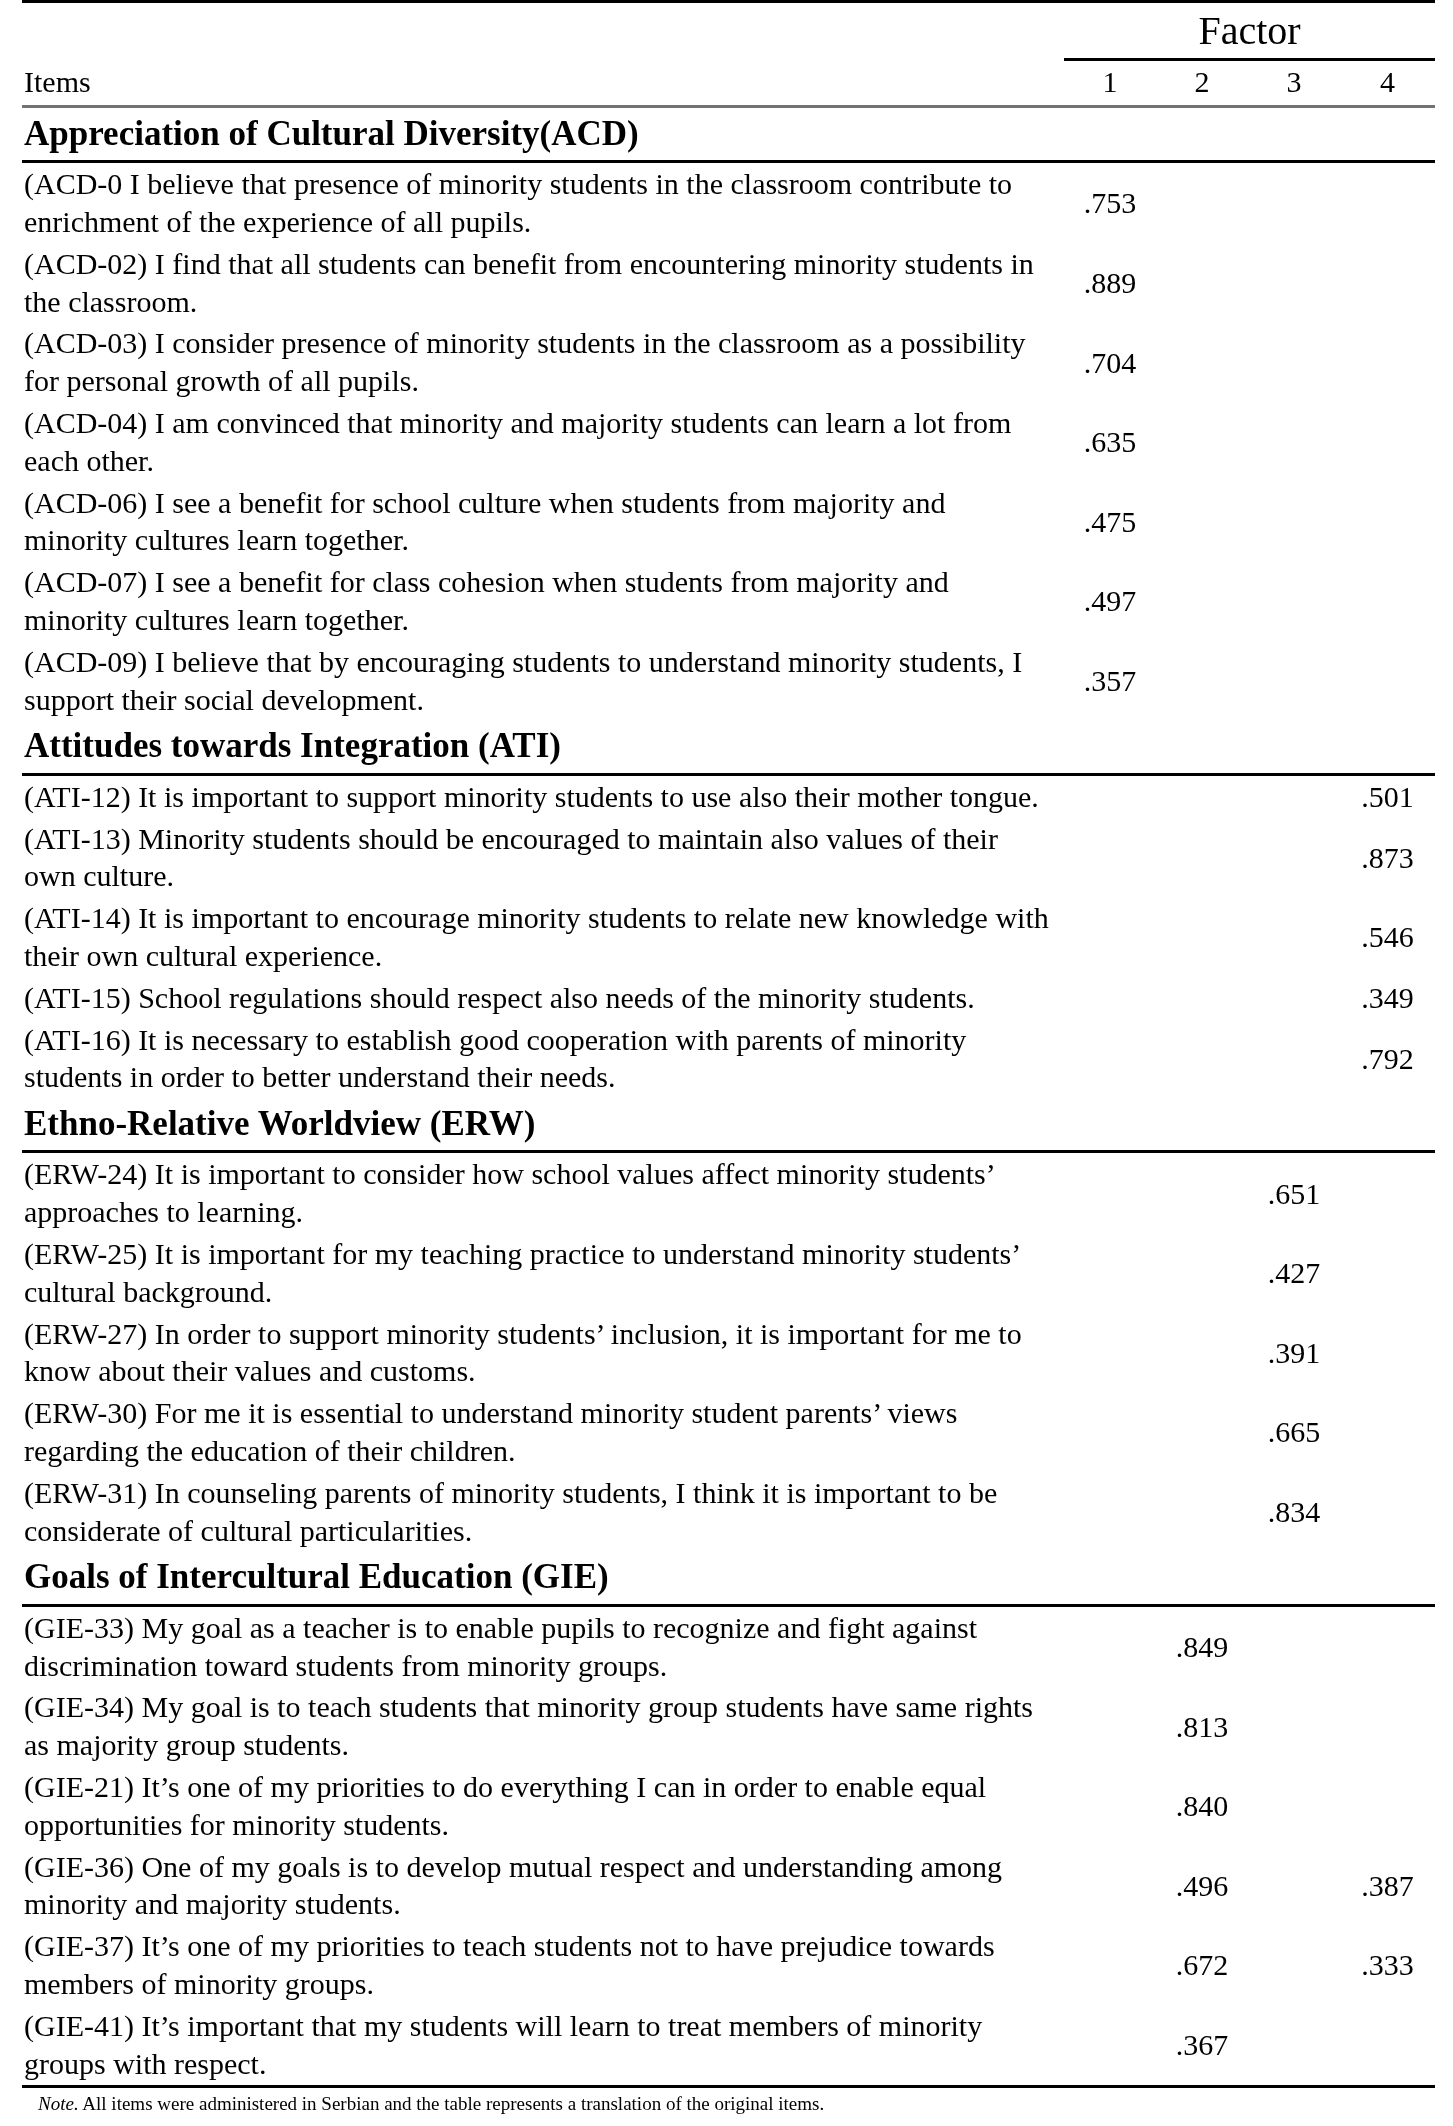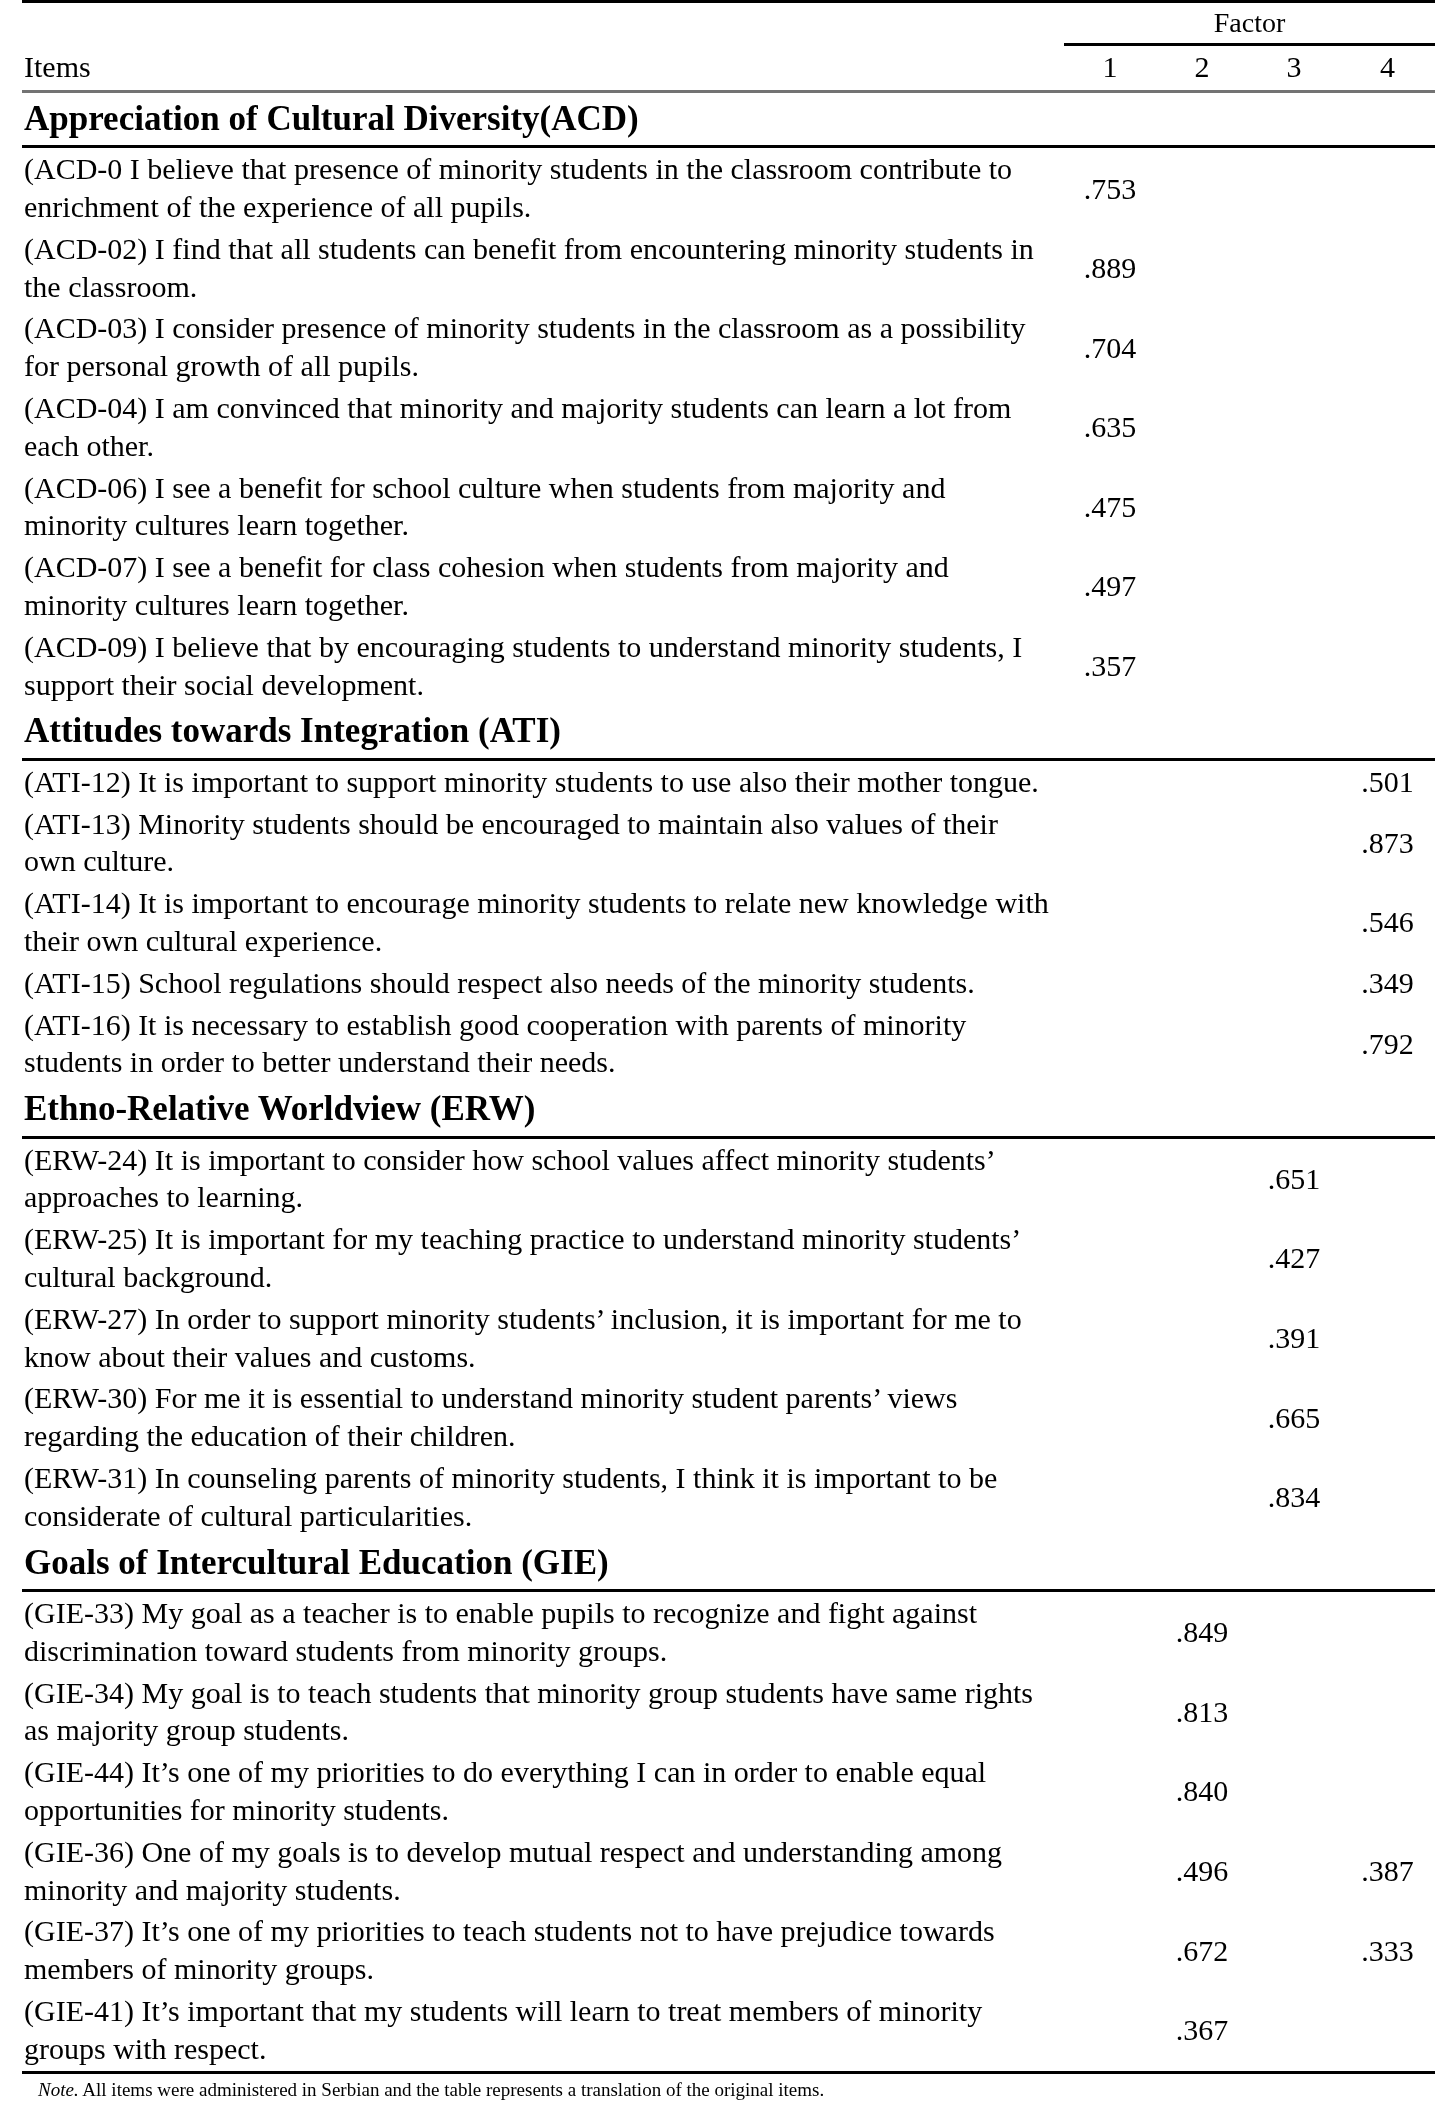--- a/index.html
+++ b/index.html
@@ -40,21 +40,21 @@
 
   .rule-top td  { border-top: 3.5px solid #000; height: 0; padding: 0; }
 
   
   .hdr-factor td {
     padding: 3px 0 4px 0;
     vertical-align: bottom;
   }
   .hdr-factor .factor-label {
     text-align: center;
-    font-size: 28px;
+    font-size: 40px;
     border-bottom: 3px solid #000;
     padding-bottom: 2px;
   }
   .hdr-factor .spacer-cell {
     border-bottom: 3px solid #000;
   }
 
   .hdr-nums td {
     padding: 2px 0 5px 0;
     border-bottom: 3px solid #737373;
@@ -270,21 +270,21 @@
           <td class="val"></td>
         </tr>
         <tr class="item-row">
           <td class="item-text">(GIE-34) My goal is to teach students that minority group students have same rights as majority group students.</td>
           <td class="val"></td>
           <td class="val">.813</td>
           <td class="val"></td>
           <td class="val"></td>
         </tr>
         <tr class="item-row">
-          <td class="item-text">(GIE-44) It’s one of my priorities to do everything I can in order to enable equal opportunities for minority students.</td>
+          <td class="item-text">(GIE-21) It’s one of my priorities to do everything I can in order to enable equal opportunities for minority students.</td>
           <td class="val"></td>
           <td class="val">.840</td>
           <td class="val"></td>
           <td class="val"></td>
         </tr>
         <tr class="item-row">
           <td class="item-text">(GIE-36) One of my goals is to develop mutual respect and understanding among minority and majority students.</td>
           <td class="val"></td>
           <td class="val">.496</td>
           <td class="val"></td>

